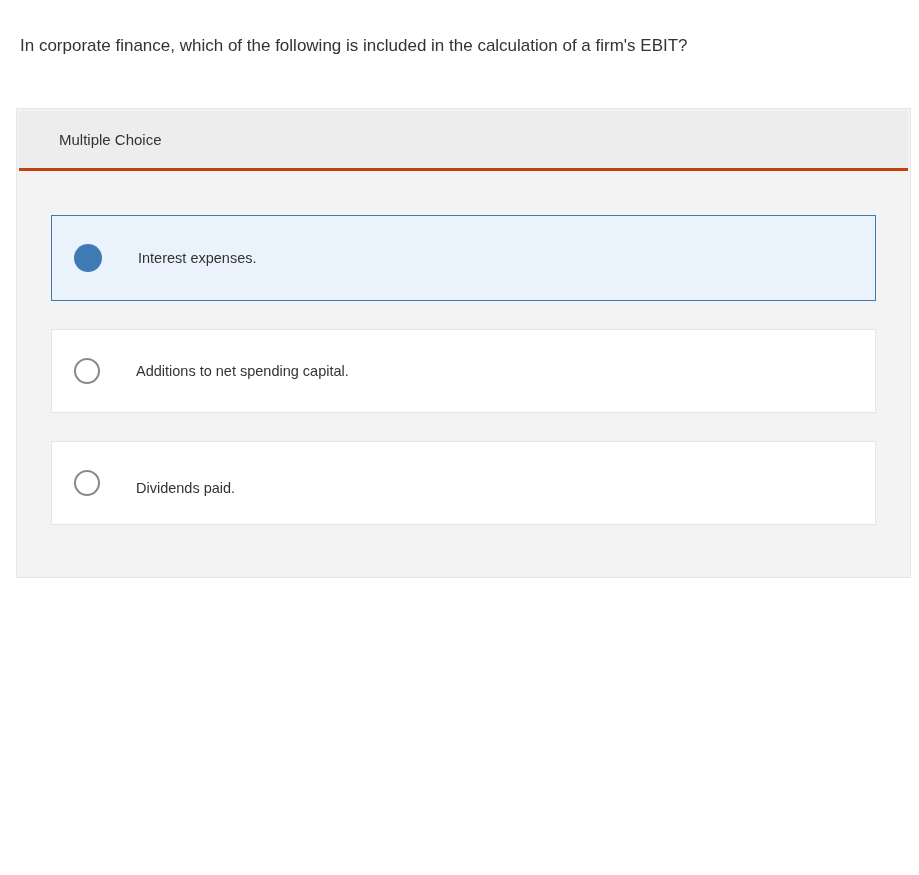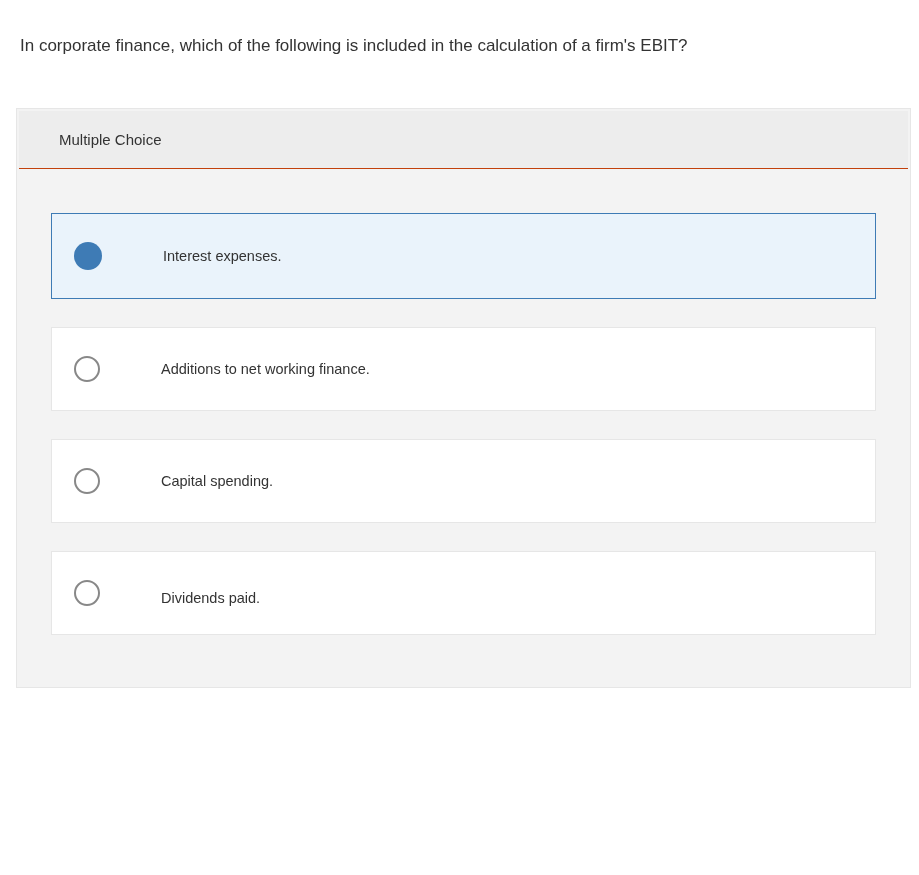--- a/index.html
+++ b/index.html
@@ -16,37 +16,36 @@
       padding: 28px 14px 0 14px;
       line-height: 1.4;
     }
     .mc-container {
       margin: 50px 12px 12px 12px;
       background: #f3f3f3;
       border: 1px solid #e6e6e6;
     }
     .mc-header {
       background: #ededed;
-      border-bottom: 1px solid #c2410c;
+      border-bottom: 3px solid #c2410c;
       padding: 20px 40px;
       font-size: 15px;
       color: #333;
     }
     .options-wrap {
       padding: 40px 30px 50px 30px;
     }
     .option {
       display: flex;
       align-items: center;
       background: #ffffff;
       border: 1px solid #e6e6e6;
       padding: 26px 20px;
       margin-bottom: 28px;
       cursor: pointer;
-      gap: 25px;
     }
     .option:last-child { margin-bottom: 0; align-items: flex-end; }
     .option.selected {
       background: #eaf3fb;
       border: 1px solid #3e7bb5;
     }
     .radio {
       width: 26px;
       height: 26px;
       border: 2px solid #888;
@@ -75,28 +74,24 @@
   <div class="mc-header">Multiple Choice</div>
   <div class="options-wrap">
 
     <div class="option selected">
       <div class="radio"></div>
       <div class="option-label">Interest expenses.</div>
     </div>
 
     <div class="option">
       <div class="radio"></div>
-      <div class="option-label">Additions to net working finance.</div>
+      <div class="option-label">Additions to net spending capital.</div>
     </div>
 
 
-    <div class="option">
-      <div class="radio"></div>
-      <div class="option-label">Capital spending.</div>
-    </div>
 
     <div class="option">
       <div class="radio"></div>
       <div class="option-label">Dividends paid.</div>
     </div>
 
   </div>
 </div>
 
 </body></html>

